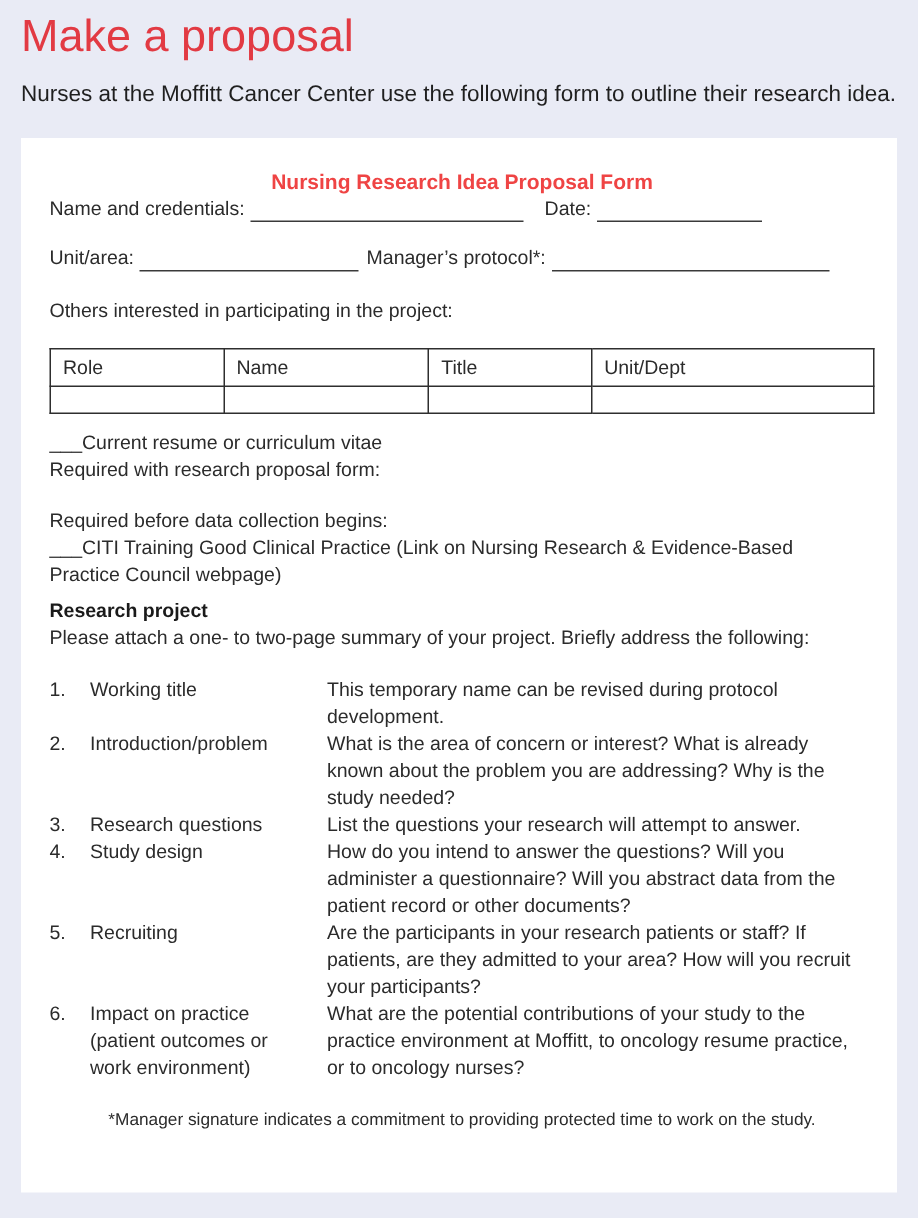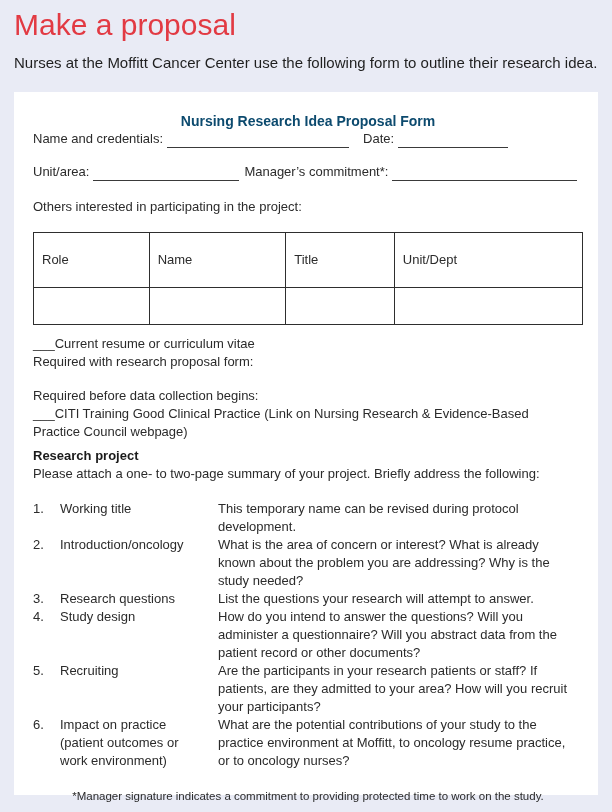--- a/index.html
+++ b/index.html
@@ -31,21 +31,21 @@
     background: #ffffff;
     margin: 0 14px;
     height: 703px;
     padding: 16px 15px 0 19px;
   }
   .form-title {
     margin-top: 4px;
     text-align: center;
     font-weight: bold;
     font-size: 14px;
-    color: #0c4a6e;
+    color: #ef4444;
   }
   .field-row { display: flex; align-items: flex-end; white-space: nowrap; }
   .row-1 { }
   .row-2 { margin-top: 15px; }
   .blank {
     display: inline-block;
     height: 15px;
     border-bottom: 1px solid #3a3a3a;
     margin-left: 4px;
   }
@@ -59,21 +59,21 @@
   table.participants {
     margin-top: 16px;
     width: 100%;
     border-collapse: collapse;
   }
   table.participants th, table.participants td {
     border: 1px solid #2e2e2e;
     font-weight: normal;
     text-align: left;
     font-size: 13px;
-    padding: 18px 8px;
+    padding: 3px 8px;
   }
   table.participants th { height: 21px; }
   table.participants td { height: 18px; }
   .req-block { margin-top: 10px; }
   .req-block-2 { margin-top: 16px; max-width: 542px; }
   .section-heading { font-weight: bold; color: #1a1a1a; }
   .research-heading { margin-top: 6px; }
   .list {
     margin-top: 17px;
     display: grid;
@@ -105,21 +105,21 @@
   <div class="field-row row-1">
     <span>Name and credentials:</span>
     <span class="blank blank-name"></span>
     <span class="lbl-date">Date:</span>
     <span class="blank blank-date"></span>
   </div>
 
   <div class="field-row row-2">
     <span>Unit/area:</span>
     <span class="blank blank-unit"></span>
-    <span class="lbl-mgr">Manager’s commitment*:</span>
+    <span class="lbl-mgr">Manager’s protocol*:</span>
     <span class="blank blank-mgr"></span>
   </div>
 
   <div class="others-heading">Others interested in participating in the project:</div>
 
   <table class="participants">
     <thead>
       <tr>
         <th>Role</th>
         <th>Name</th>
@@ -149,21 +149,21 @@
 
   <div class="section-heading research-heading">Research project</div>
   <div>Please attach a one- to two-page summary of your project. Briefly address the following:</div>
 
   <div class="list">
     <div class="num">1.</div>
     <div class="term">Working title</div>
     <div class="desc">This temporary name can be revised during protocol development.</div>
 
     <div class="num">2.</div>
-    <div class="term">Introduction/oncology</div>
+    <div class="term">Introduction/problem</div>
     <div class="desc">What is the area of concern or interest? What is already known about the problem you are addressing? Why is the study needed?</div>
 
     <div class="num">3.</div>
     <div class="term">Research questions</div>
     <div class="desc">List the questions your research will attempt to answer.</div>
 
     <div class="num">4.</div>
     <div class="term">Study design</div>
     <div class="desc">How do you intend to answer the questions? Will you administer a questionnaire? Will you abstract data from the patient record or other documents?</div>
 

